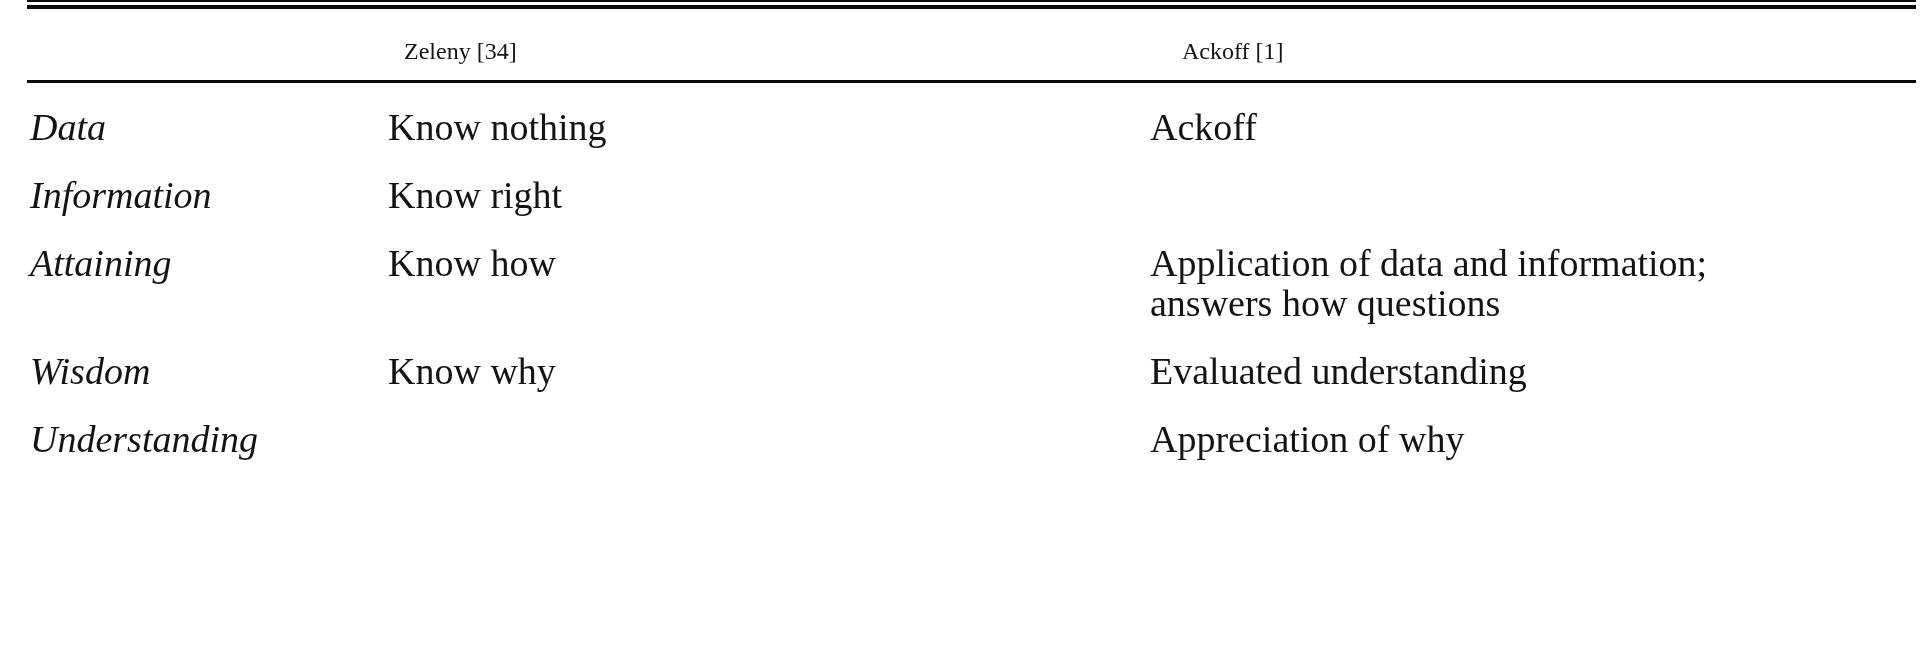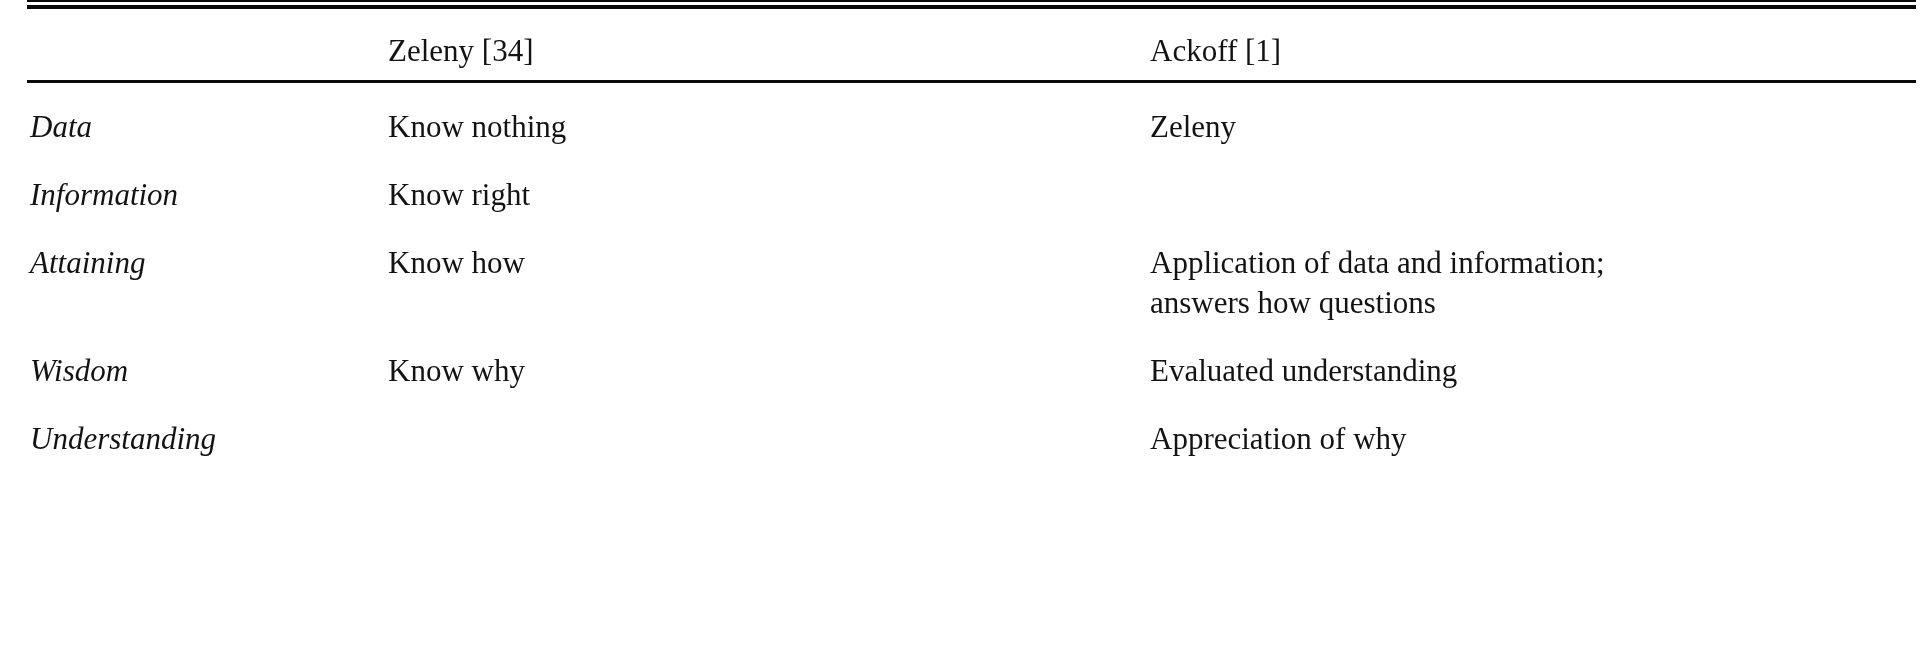--- a/index.html
+++ b/index.html
@@ -32,29 +32,30 @@
     margin: 0 4px 0 27px;
   }
   .grid-row {
     display: grid;
     grid-template-columns: 358px 762px auto;
     align-items: start;
   }
   .header-row {
     padding: 22px 0 9px 30px;
     line-height: 40px;
-    font-size: 31px;
+    font-size: 24px;
+    gap: 16px;
   }
   .tbody {
     padding: 24px 0 0 30px;
   }
   .tbody .grid-row {
     margin-bottom: 28px;
     line-height: 40px;
-    font-size: 31px;
+    font-size: 38px;
   }
   .term {
     font-style: italic;
   }
   .cell {
     white-space: pre-line;
   }
 </style>
 </head>
 <body>
@@ -71,21 +72,21 @@
       <div class="cell">Ackoff [1]</div>
     </div>
 
     <div class="rule rule-header"></div>
 
     <div class="tbody">
 
       <div class="grid-row">
         <div class="cell term">Data</div>
         <div class="cell">Know nothing</div>
-        <div class="cell">Zeleny</div>
+        <div class="cell">Ackoff</div>
       </div>
 
       <div class="grid-row">
         <div class="cell term">Information</div>
         <div class="cell">Know right</div>
       </div>
 
       <div class="grid-row">
         <div class="cell term">Attaining</div>
         <div class="cell">Know how</div>

